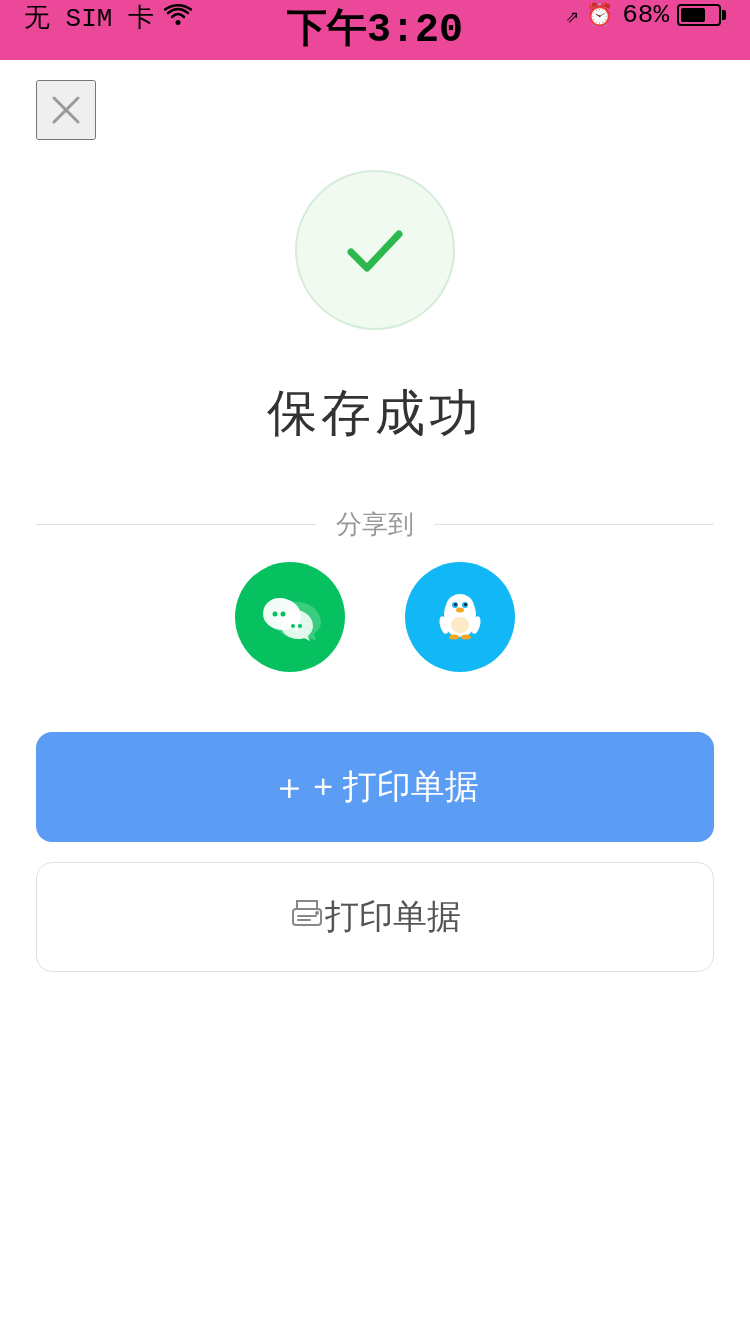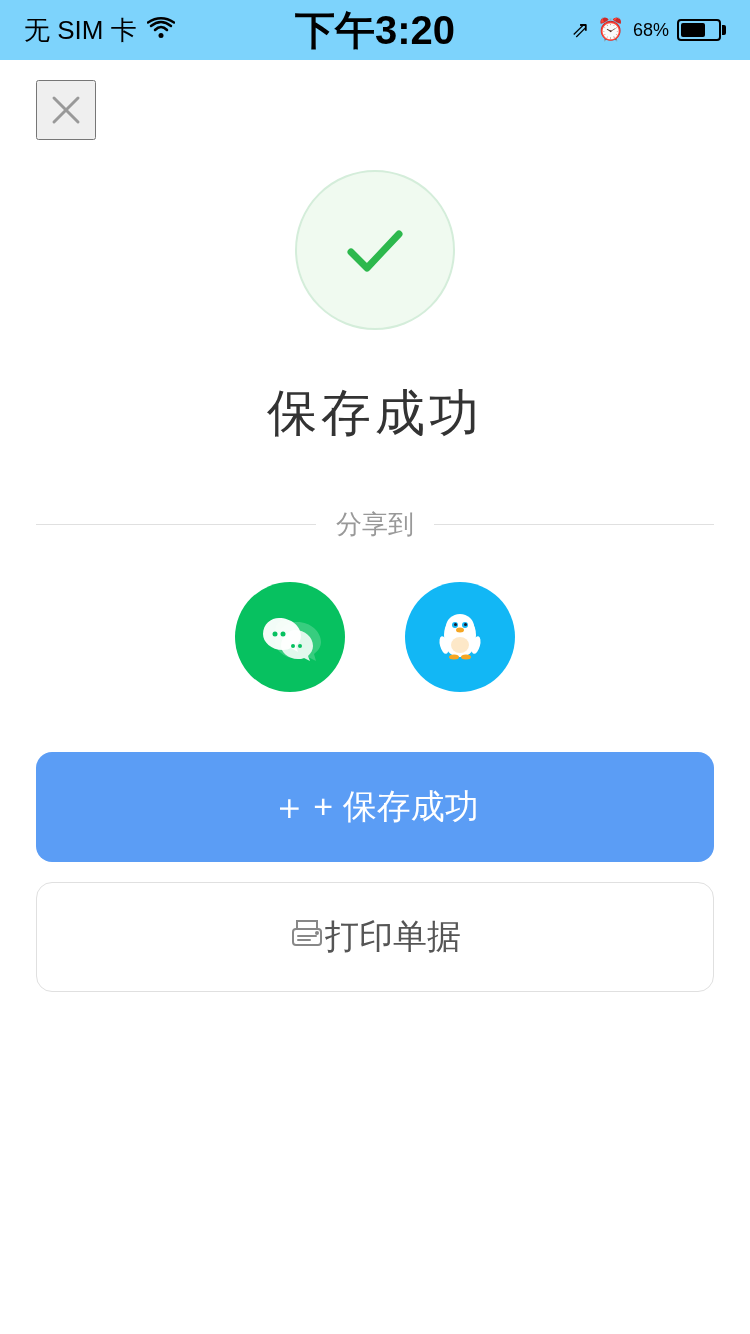--- a/index.html
+++ b/index.html
@@ -11,26 +11,27 @@
       background: #ffffff;
       font-family: -apple-system, 'PingFang SC', 'Helvetica Neue', Arial, sans-serif;
       display: flex;
       flex-direction: column;
     }
 
     
     .status-bar {
       width: 100%;
       height: 60px;
-      background: #7dd3fc;
-      display: flex;
-      align-items: center;
+      background: #ec4899;
+      display: flex;
+      align-items: flex-start;
       justify-content: space-between;
       padding: 0 24px;
       flex-shrink: 0;
+      font-family: Liberation Mono, monospace;
     }
 
     .status-left {
       display: flex;
       align-items: center;
       gap: 10px;
       font-size: 26px;
       font-weight: 500;
       color: #000;
     }
@@ -144,21 +145,21 @@
     
     .share-section {
       width: 100%;
       margin-bottom: 60px;
     }
 
     .share-divider {
       display: flex;
       align-items: center;
       gap: 20px;
-      margin-bottom: 40px;
+      margin-bottom: 20px;
       justify-content: center;
     }
 
     .share-divider::before,
     .share-divider::after {
       content: '';
       flex: 1;
       height: 1px;
       background: #e0e0e0;
     }
@@ -245,21 +246,21 @@
         <path d="M8 14 Q14 8 20 14" stroke="#000" stroke-width="2.5" fill="none" stroke-linecap="round"></path>
         <path d="M4 10 Q14 2 24 10" stroke="#000" stroke-width="2.5" fill="none" stroke-linecap="round"></path>
         <path d="M1 6.5 Q14 -2 27 6.5" stroke="#000" stroke-width="2.5" fill="none" stroke-linecap="round"></path>
       </svg>
     </span>
   </div>
   <div class="status-center">下午3:20</div>
   <div class="status-right">
     <span style="font-size:22px;">⇗</span>
     <span style="font-size:22px;">⏰</span>
-    <span style="font-size:18px;">68%</span>
+    <span style="font-size:26px;">68%</span>
     <div class="battery-icon">
       <div class="battery-body">
         <div class="battery-fill"></div>
       </div>
       <div class="battery-tip"></div>
     </div>
   </div>
 </div>
 
 <div class="main-content">
@@ -328,21 +329,21 @@
           <ellipse cx="46" cy="38" rx="4" ry="9" fill="white" transform="rotate(15 46 38)"></ellipse>
         </svg>
       </div>
     </div>
   </div>
 
   <div class="action-buttons">
 
     <button class="btn-primary">
       <span style="font-size:36px;color:white;">＋</span>
-      <span style="margin-left:-10px;">+ 保存成功</span>
+      <span style="margin-left:-10px;">+ 打印单据</span>
     </button>
 
     <button class="btn-secondary">
       <span>
         <svg width="36" height="32" viewBox="0 0 36 32" fill="none">
           <rect x="4" y="12" width="28" height="16" rx="3" fill="none" stroke="#888" stroke-width="2"></rect>
           <rect x="8" y="18" width="20" height="2" rx="1" fill="#888"></rect>
           <rect x="8" y="22" width="14" height="2" rx="1" fill="#888"></rect>
           <path d="M8 12V4 H28 V12" stroke="#888" stroke-width="2" fill="none"></path>
           <circle cx="28" cy="16" r="2" fill="#888"></circle>

